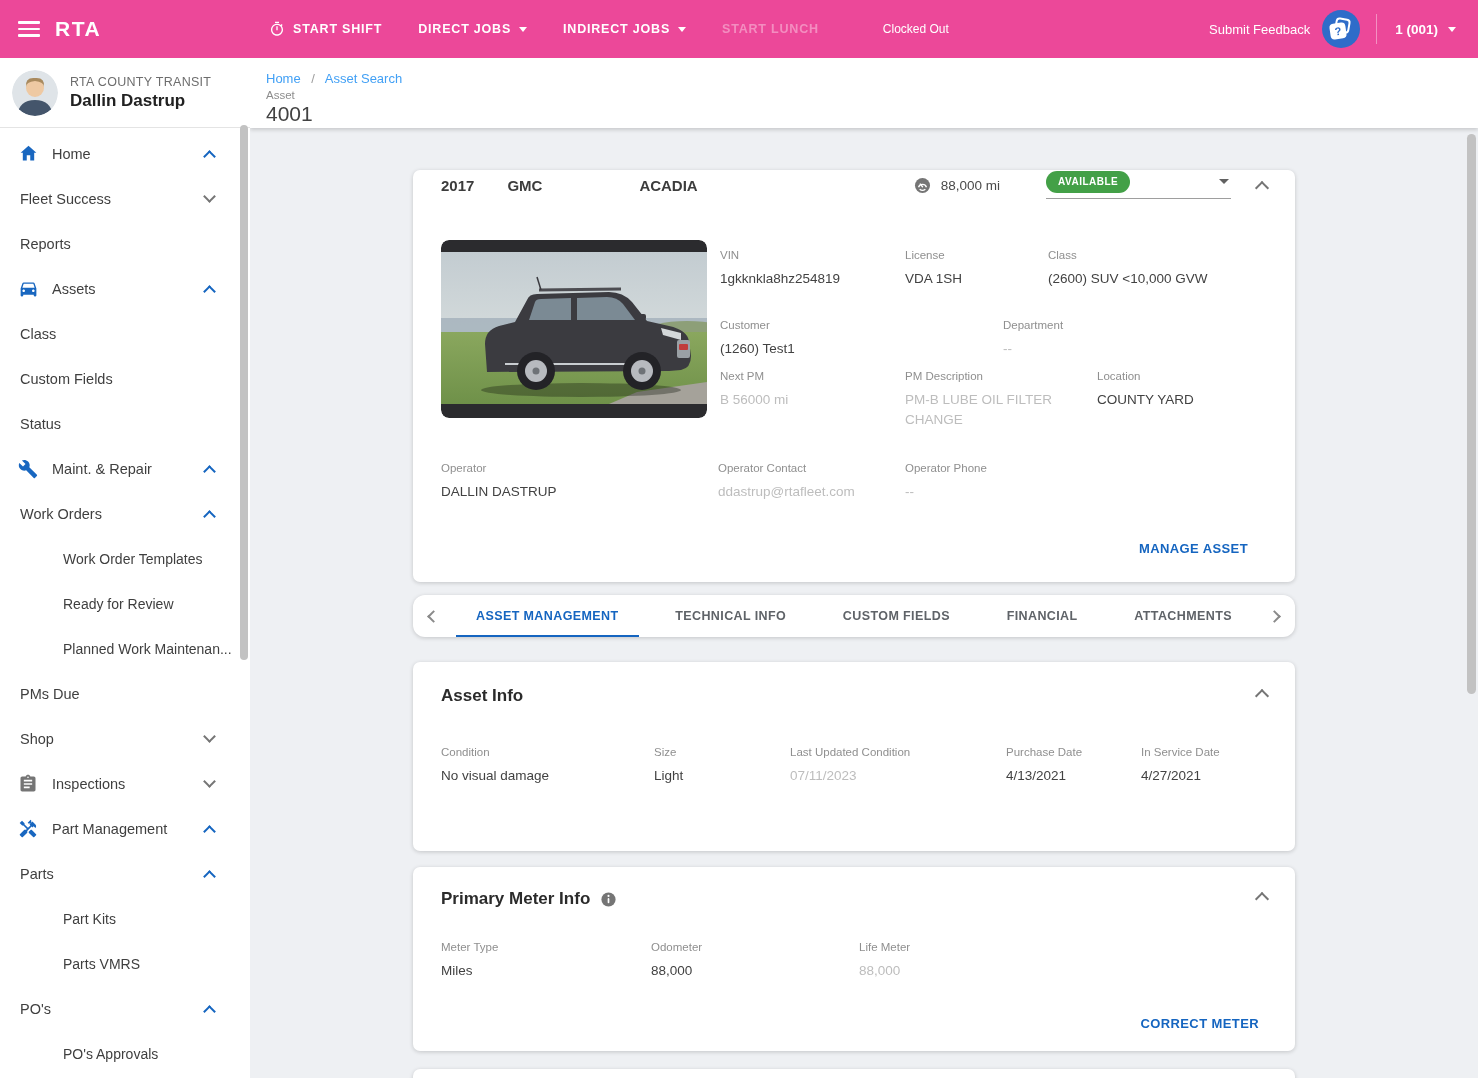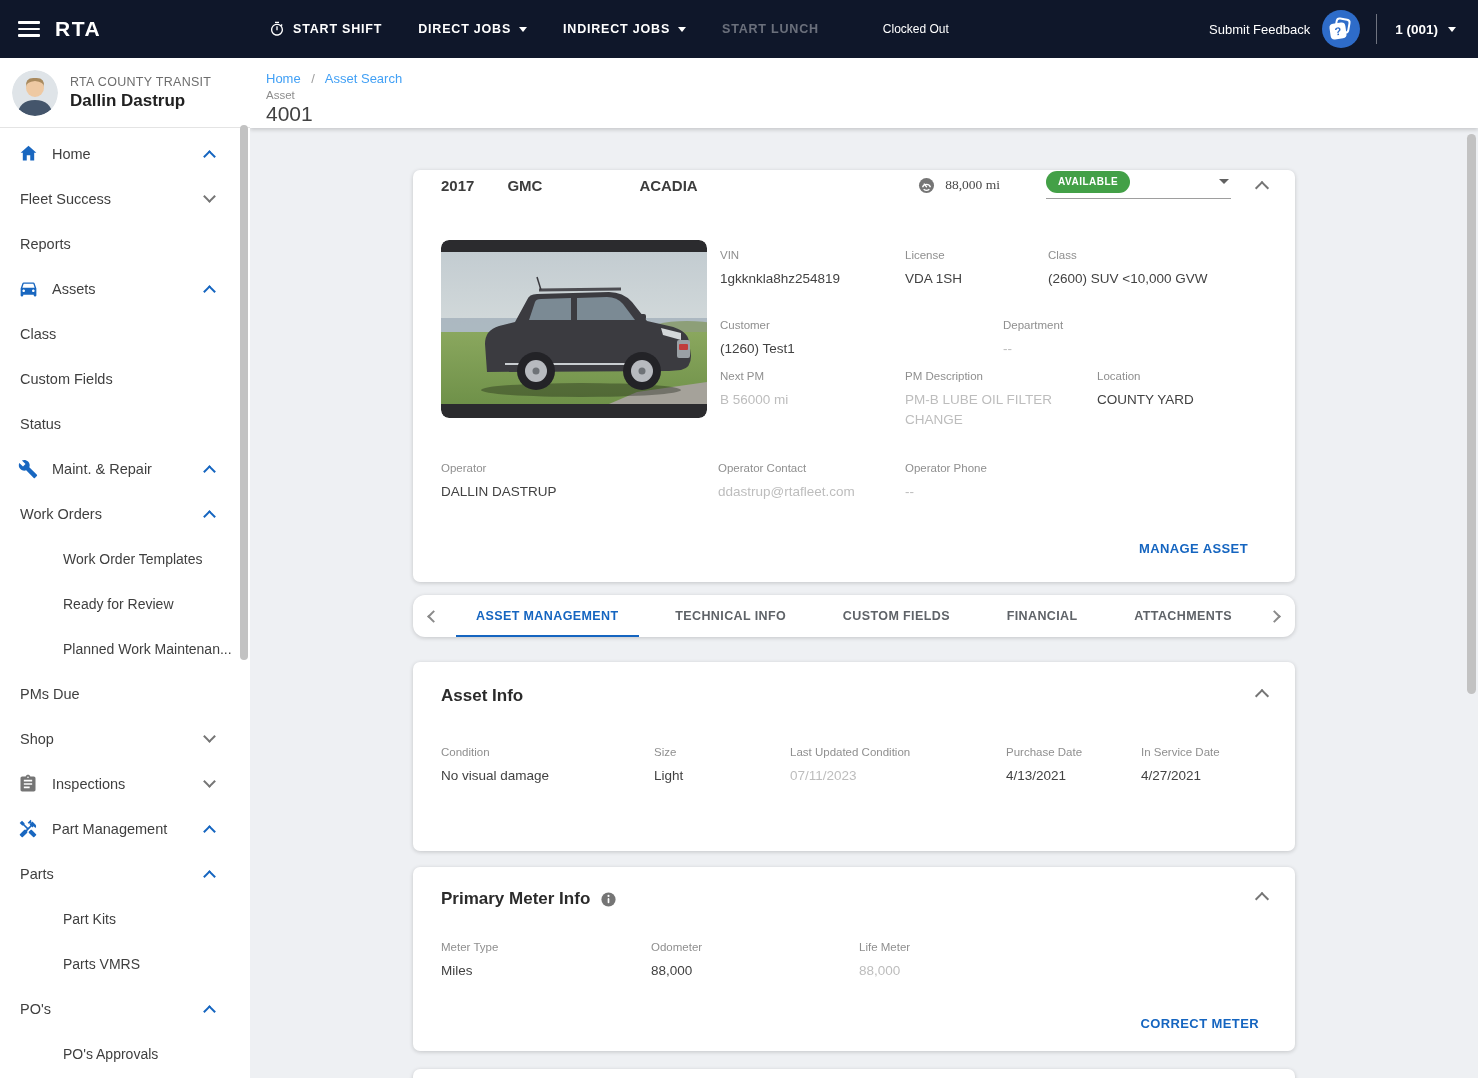--- a/index.html
+++ b/index.html
@@ -8,21 +8,21 @@
     font-family:"Liberation Sans", sans-serif;
     background:#eef0f3;
     overflow:hidden;
     position:relative;
     color:#424242;
   }
 
   
   .navbar {
     position:absolute; top:0; left:0; width:100%; height:58px;
-    background:#0f172a; color:#fff;
+    background:#ec4899; color:#fff;
     display:flex; align-items:center; z-index:30;
   }
   .hamburger { margin-left:18px; display:flex; flex-direction:column; gap:4px; cursor:pointer; }
   .hamburger div { width:22px; height:2.5px; background:#fff; border-radius:1px; }
   .brand { margin-left:15px; font-size:21px; font-weight:bold; letter-spacing:1.5px; }
   .nav-left { display:flex; align-items:center; margin-left:168px; }
   .nav-btn {
     display:flex; align-items:center; gap:8px;
     font-size:12.5px; font-weight:bold; letter-spacing:.8px;
     margin-right:36px; cursor:pointer; white-space:nowrap;
@@ -70,21 +70,21 @@
   .main-scrollbar { position:absolute; top:6px; right:2px; width:9px; height:560px; background:#c2c2c2; border-radius:5px; z-index:15; }
   .content { width:882px; margin-left:163px; }
   .card { background:#fff; border-radius:7px; box-shadow:0 1px 4px rgba(0,0,0,.18); position:relative; }
 
   
   .card-asset { margin-top:13px; height:412px; padding:0 28px; }
   .ah-head { display:flex; align-items:center; margin-top:42px; height:30px; }
   .ah-year, .ah-make, .ah-model { font-size:15px; font-weight:bold; color:#3c3c3c; }
   .ah-make { margin-left:33px; } .ah-model { margin-left:97px; }
   .ah-spacer { flex:1; }
-  .ah-meter { display:flex; align-items:center; gap:9px; font-size:13.5px; color:#4a4a4a; margin-right:46px;font-family:Liberation Serif, serif; }
+  .ah-meter { display:flex; align-items:center; gap:9px; font-size:13.5px; color:#4a4a4a; margin-right:46px; }
   .status-select { position:relative; width:185px; height:28px; border-bottom:1px solid #9e9e9e; cursor:pointer; }
   .status-pill { position:absolute; left:0; top:0; height:22px; line-height:22px; padding:0 12px; border-radius:12px;
     background:#43a047; color:#fff; font-size:10px; font-weight:bold; letter-spacing:.5px; }
   .sel-caret { position:absolute; right:2px; top:8px; width:0; height:0; border-left:5px solid transparent; border-right:5px solid transparent; border-top:5.5px solid #616161; }
   .collapse-chv { width:10px; height:10px; border-right:2px solid #757575; border-bottom:2px solid #757575; transform:rotate(-135deg); cursor:pointer; }
   .ah-collapse { margin-left:26px; margin-top:6px; }
 
   .ah-body { display:flex; margin-top:40px; }
   .vehicle-photo { width:266px; height:178px; flex:none; border-radius:8px; overflow:hidden; }
   .ah-details { flex:1; padding-left:13px; padding-top:9px; }

